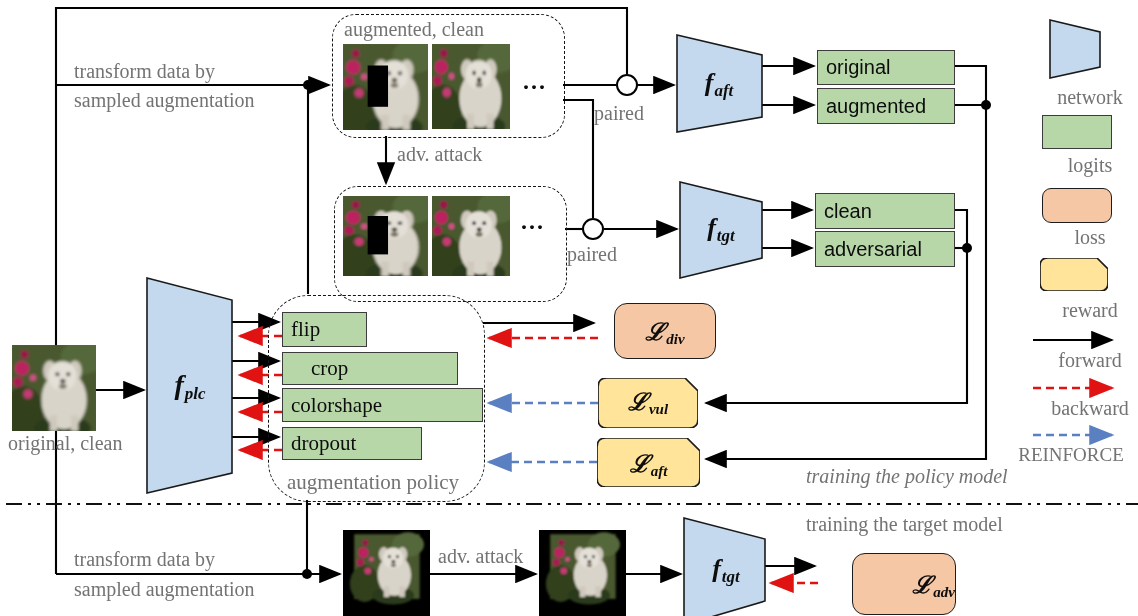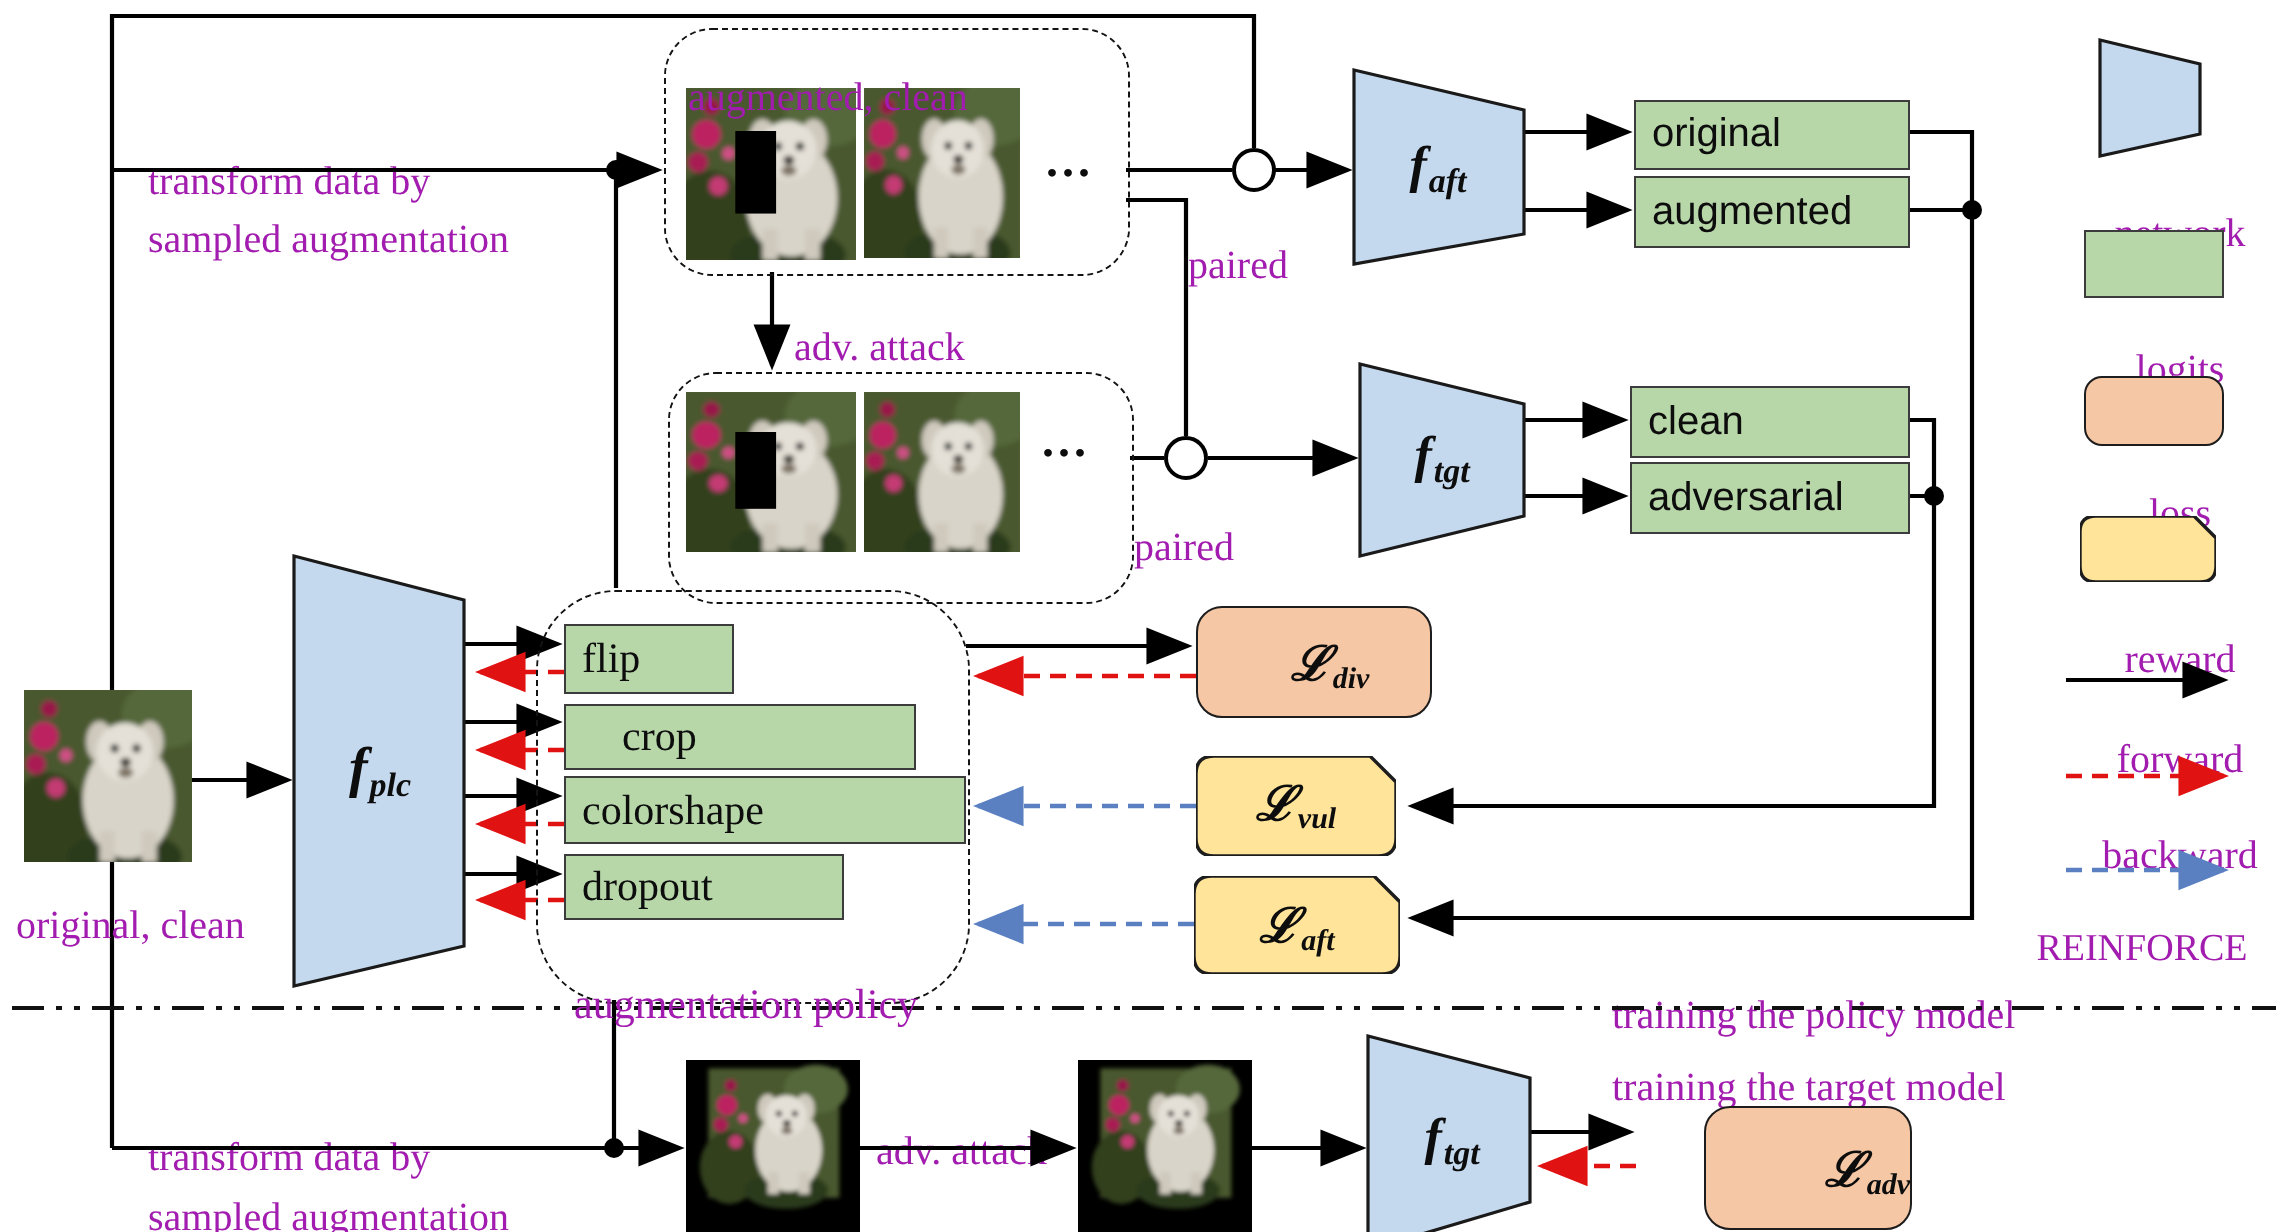--- a/index.html
+++ b/index.html
@@ -1,18 +1,18 @@
 <!DOCTYPE html>
 <html style="--network-fill: #c5d9ee; --logits-fill: #b7d7a9; --loss-fill: #f5c7a4; --reward-fill: #ffe49a; --forward-arrow: #000000; --backward-arrow: #e01212; --reinforce-arrow: #5b80c2;"><head>
 <meta charset="utf-8">
 <style>
   html,body{margin:0;padding:0;background:#fff;}
   #canvas{position:relative;width:1138px;height:616px;background:#fff;overflow:hidden;
           font-family:"Liberation Serif",serif;color:#0d0d0d;}
-  .txt{position:absolute;font:20px "Liberation Serif",serif;color:#a21caf;white-space:nowrap;box-sizing:border-box;margin-top:20px;}
+  .txt{position:absolute;font:20px "Liberation Serif",serif;color:#737373;white-space:nowrap;box-sizing:border-box;}
   svg.layer{position:absolute;left:0;top:0;z-index:1;}
   .dashedbox{position:absolute;border:1.7px dashed #141414;border-radius:24px;background:transparent;z-index:2;}
   .policybox{border-radius:40px;}
   .gbox{position:absolute;background:var(--logits-fill);border:1.6px solid #3c3c3c;display:flex;align-items:center;
         padding-left:8px;font:20px "Liberation Sans",sans-serif;z-index:3;}
   .bar{position:absolute;background:var(--logits-fill);border:1.6px solid #3c3c3c;display:flex;align-items:center;
        padding-left:8px;font:21px "Liberation Serif",serif;z-index:3;}
   .lossbox{position:absolute;background:var(--loss-fill);border:1.7px solid #1d1d1d;border-radius:13px;
            display:flex;align-items:center;justify-content:center;z-index:3;}
   .rewardwrap{position:absolute;z-index:3;}
@@ -316,21 +316,21 @@
   <div class="bar" style="left: 282px; top: 352px; height: 31px; width: 146px; padding-left: 28px;">
     <span>crop</span>
     </div>
   <div class="bar" style="left: 282px; top: 388px; height: 32px; width: 191px; text-align: right;">
     <span>colorshape</span>
     </div>
   <div class="bar" style="left: 282px; top: 427px; height: 31px; width: 130px;">
     <span>dropout</span>
     </div>
 
-  <div class="lossbox" style="left:598px;top:303px;width:100px;height:54px;padding-left:16px;">
+  <div class="lossbox" style="left:614px;top:303px;width:100px;height:54px;">
     <span class="mathlbl"><span>ℒ</span><span class="s">div</span></span>
     </div>
   <div class="lossbox" style="left:852px;top:553px;width:102px;height:60px;justify-content:flex-end;">
     <span class="mathlbl"><span>ℒ</span><span class="s">adv</span></span>
     </div>
 
   <div class="rewardwrap" style="left:598px;top:378px;width:100px;height:50px;">
     <svg width="100" height="50" viewBox="0 0 100 50">
       <path d="M9,0 H87 L100,13 V41 Q100,50 91,50 H9 Q0,50 0,41 V9 Q0,0 9,0 Z" fill="var(--reward-fill)" stroke="#1d1d1d" stroke-width="1.7"></path>
     </svg>
@@ -363,21 +363,21 @@
   <div class="txt" style="left:74px;top:60px;">transform data by</div>
   <div class="txt" style="left:74px;top:89px;">sampled augmentation</div>
   <div class="txt" style="left:344px;top:18px;z-index:3;">augmented, clean</div>
   <div class="txt" style="left:397px;top:143px;">adv. attack</div>
   <div class="txt" style="left:594px;top:102px;">paired</div>
   <div class="txt" style="left:567px;top:243px;">paired</div>
   <div class="ellip" style="left:523px;top:68px;">...</div>
   <div class="ellip" style="left:521px;top:208px;">...</div>
   <div class="txt" style="left:8px;top:432px;z-index:3;">original, clean</div>
   <div class="txt" style="left:287px;top:470px;font-size:21px;z-index:3;">augmentation policy</div>
-  <div class="txt" style="left:806px;top:477px;">training the policy model</div>
+  <div class="txt" style="left:806px;top:465px;font-style:italic;">training the policy model</div>
   <div class="txt" style="left:806px;top:513px;text-align:right;">training the target model</div>
   <div class="txt" style="left:74px;top:548px;">transform data by</div>
   <div class="txt" style="left:74px;top:578px;">sampled augmentation</div>
   <div class="txt" style="left:438px;top:545px;">adv. attack</div>
 
   <div class="txt ctr" style="left:1040px;top:86px;width:100px;">network</div>
   <div class="legend-shape lg-logits" style="left:1042px;top:115px;width:68px;height:32px;"></div>
   <div class="txt ctr" style="left:1040px;top:154px;width:100px;">logits</div>
   <div class="legend-shape lg-loss" style="left:1042px;top:188px;width:68px;height:33px;"></div>
   <div class="txt ctr" style="left:1040px;top:226px;width:100px;">loss</div>

